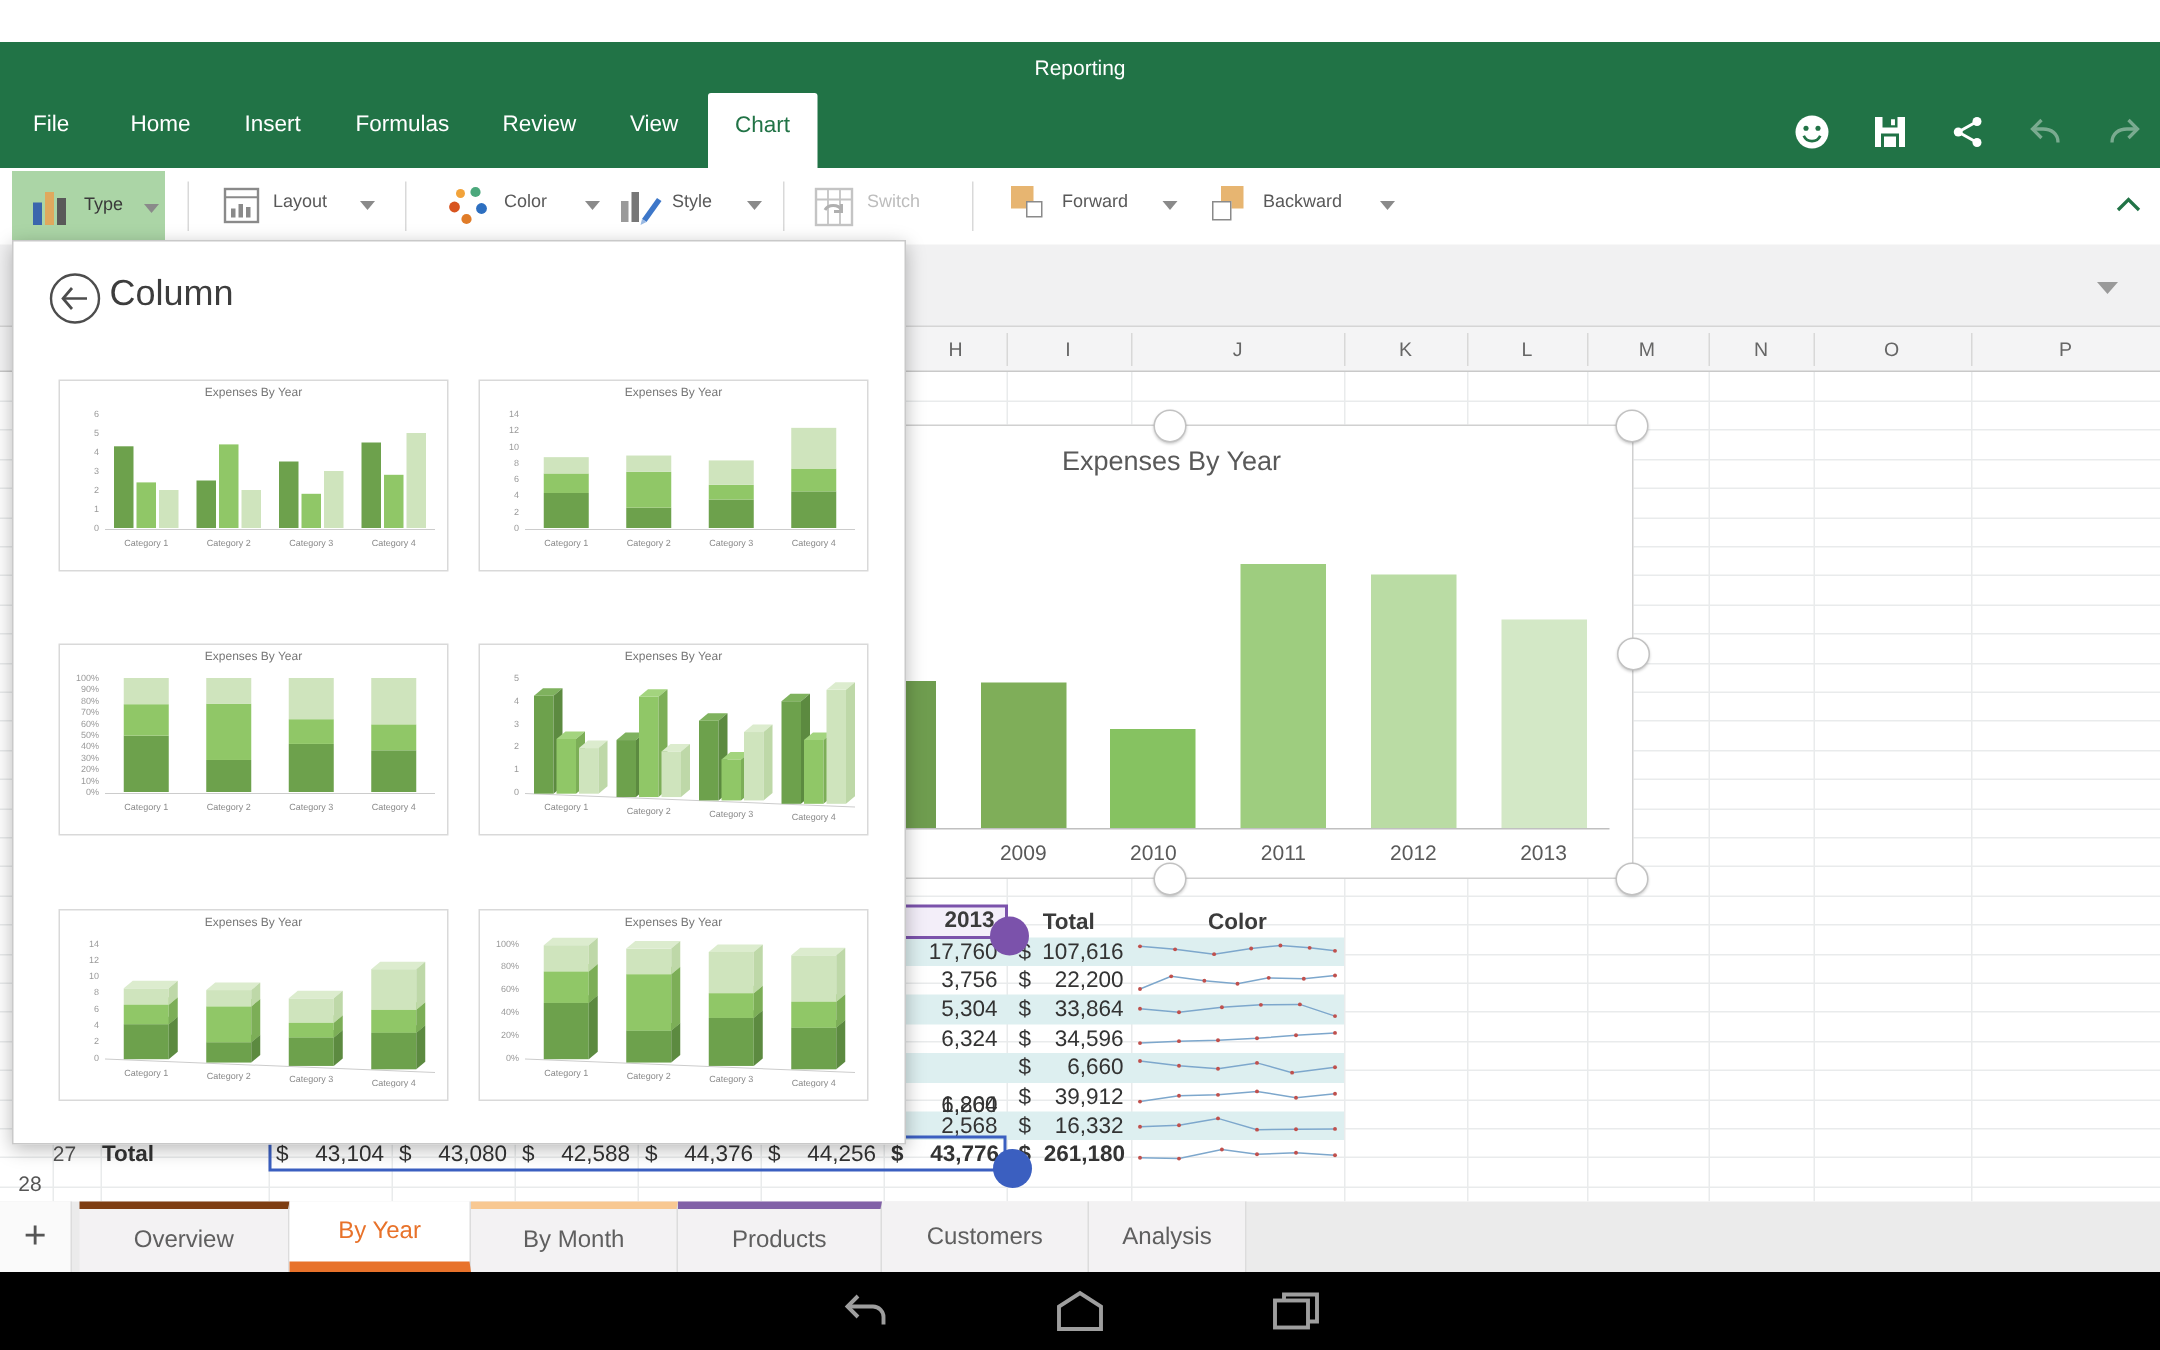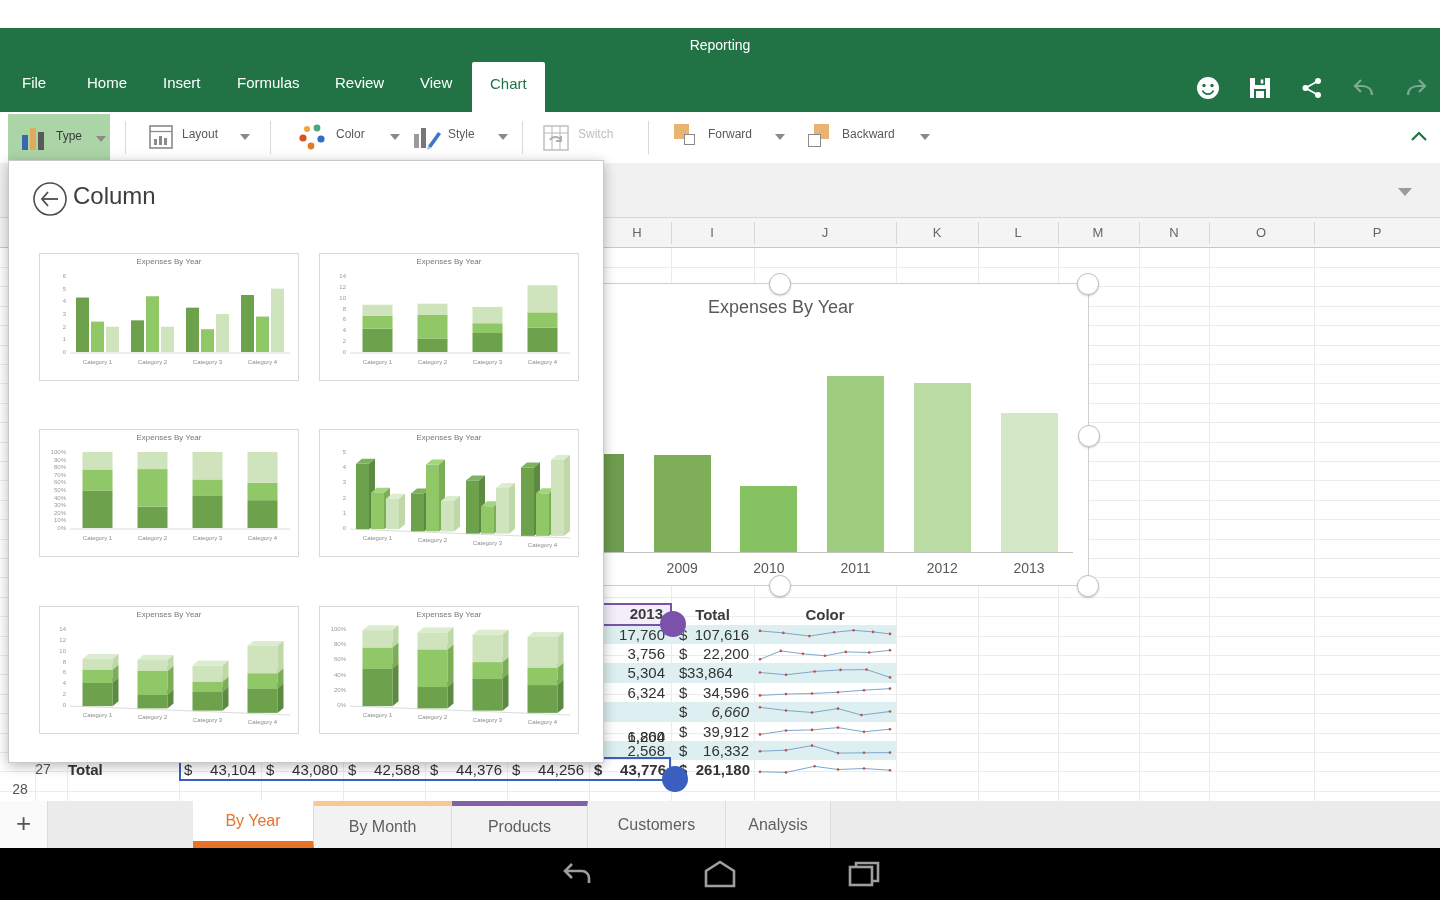--- a/index.html
+++ b/index.html
@@ -307,21 +307,21 @@
         <circle cx="4.0" cy="15.3" r="1.3" fill="#c0504d"></circle>
         <circle cx="24.8" cy="6.9" r="1.3" fill="#c0504d"></circle>
         <circle cx="46.9" cy="9.8" r="1.3" fill="#c0504d"></circle>
         <circle cx="69.0" cy="11.8" r="1.3" fill="#c0504d"></circle>
         <circle cx="89.8" cy="7.9" r="1.3" fill="#c0504d"></circle>
         <circle cx="113.2" cy="8.5" r="1.3" fill="#c0504d"></circle>
         <circle cx="134.0" cy="6.3" r="1.3" fill="#c0504d"></circle>
       </svg>
       <div class="tcell" style="position: absolute; left: 589px; width: 76px; top: 415.4px; text-align: right; line-height: 19px;">5,304</div>
       <div class="tcell" style="position: absolute; left: 679px; top: 415.4px; line-height: 19px;">$</div>
-      <div class="tcell" style="position: absolute; left: 671px; width: 78px; top: 415.4px; text-align: center; line-height: 19px;">33,864</div>
+      <div class="tcell" style="position: absolute; left: 671px; width: 78px; top: 415.4px; text-align: right; line-height: 19px;">33,864</div>
       <svg width="138" height="19" style="position: absolute; left: 756px; top: 415.4px;">
         <polyline points="4.0,9.5 30.0,11.8 58.6,8.5 84.6,6.9 110.6,6.6 134.0,14.4" fill="none" stroke="#7da7cc" stroke-width="1"></polyline>
         <circle cx="4.0" cy="9.5" r="1.3" fill="#c0504d"></circle>
         <circle cx="30.0" cy="11.8" r="1.3" fill="#c0504d"></circle>
         <circle cx="58.6" cy="8.5" r="1.3" fill="#c0504d"></circle>
         <circle cx="84.6" cy="6.9" r="1.3" fill="#c0504d"></circle>
         <circle cx="110.6" cy="6.6" r="1.3" fill="#c0504d"></circle>
         <circle cx="134.0" cy="14.4" r="1.3" fill="#c0504d"></circle>
       </svg>
       <div class="tcell" style="position: absolute; left: 589px; width: 76px; top: 434.8px; text-align: right; line-height: 19px;">6,324</div>
@@ -331,21 +331,21 @@
         <polyline points="4.0,12.4 30.0,11.1 56.0,10.5 82.0,9.2 108.0,7.2 134.0,5.6" fill="none" stroke="#7da7cc" stroke-width="1"></polyline>
         <circle cx="4.0" cy="12.4" r="1.3" fill="#c0504d"></circle>
         <circle cx="30.0" cy="11.1" r="1.3" fill="#c0504d"></circle>
         <circle cx="56.0" cy="10.5" r="1.3" fill="#c0504d"></circle>
         <circle cx="82.0" cy="9.2" r="1.3" fill="#c0504d"></circle>
         <circle cx="108.0" cy="7.2" r="1.3" fill="#c0504d"></circle>
         <circle cx="134.0" cy="5.6" r="1.3" fill="#c0504d"></circle>
       </svg>
       <div class="tcell" style="position: absolute; left: 589px; width: 76px; top: 479px; text-align: right; line-height: 19px;">1,260</div>
       <div class="tcell" style="position: absolute; left: 679px; top: 454.2px; line-height: 19px;">$</div>
-      <div class="tcell" style="position: absolute; left: 671px; width: 78px; top: 454.2px; text-align: right; line-height: 19px; font-style: italic;">6,660</div>
+      <div class="tcell" style="position: absolute; left: 671px; width: 78px; top: 454.2px; text-align: right; line-height: 19px;">6,660</div>
       <svg width="138" height="19" style="position: absolute; left: 756px; top: 454.2px;">
         <polyline points="4.0,5.3 30.0,8.5 56.0,10.5 82.0,6.6 105.4,13.1 134.0,9.5" fill="none" stroke="#7da7cc" stroke-width="1"></polyline>
         <circle cx="4.0" cy="5.3" r="1.3" fill="#c0504d"></circle>
         <circle cx="30.0" cy="8.5" r="1.3" fill="#c0504d"></circle>
         <circle cx="56.0" cy="10.5" r="1.3" fill="#c0504d"></circle>
         <circle cx="82.0" cy="6.6" r="1.3" fill="#c0504d"></circle>
         <circle cx="105.4" cy="13.1" r="1.3" fill="#c0504d"></circle>
         <circle cx="134.0" cy="9.5" r="1.3" fill="#c0504d"></circle>
       </svg>
       <div class="tcell" style="position: absolute; left: 589px; width: 76px; top: 479px; text-align: right; line-height: 19px;">6,804</div>
@@ -399,20 +399,21 @@
         <circle cx="108.0" cy="8.5" r="1.3" fill="#c0504d"></circle>
         <circle cx="134.0" cy="10.2" r="1.3" fill="#c0504d"></circle>
       </svg>
       <div class="selbox" style="position: absolute; left: 179px; width: 492px; top: 509.4px; height: 24px; border-color: rgb(59, 95, 192);"></div>
       <div class="selhandle" style="position: absolute; left: 660px; top: 363px; width: 26px; height: 26px; background: rgb(123, 82, 171);"></div>
       <div class="selhandle" style="position: absolute; left: 662px; top: 518px; width: 26px; height: 26px; background: rgb(59, 95, 192);"></div>
     </div>
 
   <div class="sheettabs" id="sheetTabs">
       <div class="stab-add" style="position: absolute;">+</div>
+      <div class="stab" style="position: absolute; left: 53px; width: 140px; border-top: 5px solid rgb(126, 61, 18); line-height: 42px;">Overview</div>
       <div class="stab" style="position: absolute; left: 193px; width: 121px; background: rgb(255, 255, 255); color: rgb(232, 114, 42); border-bottom: 7px solid rgb(232, 114, 42); line-height: 40px;">By Year</div>
       <div class="stab" style="position: absolute; left: 452px; width: 136px; border-top: 5px solid rgb(129, 97, 167); line-height: 42px;">Products</div>
       <div class="stab" style="position: absolute; left: 314px; width: 138px; border-top: 5px solid rgb(248, 200, 146); line-height: 42px;">By Month</div>
       <div class="stab" style="position: absolute; left: 588px; width: 138px;">Customers</div>
       <div class="stab" style="position: absolute; left: 726px; width: 105px;">Analysis</div>
     </div>
 
   <div class="navbar">
     <svg class="nav-ic" style="left:559px" viewBox="0 0 34 30">
       <path d="M30 24 v-5 a7 7 0 0 0 -7-7 H6" fill="none" stroke="#9e9e9e" stroke-width="2.6"></path>

